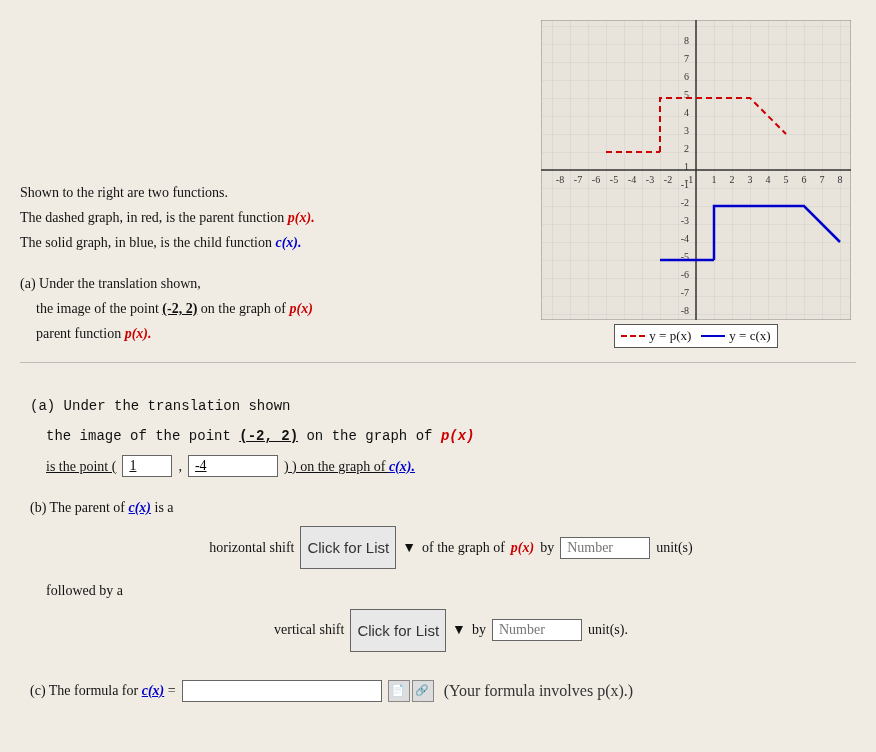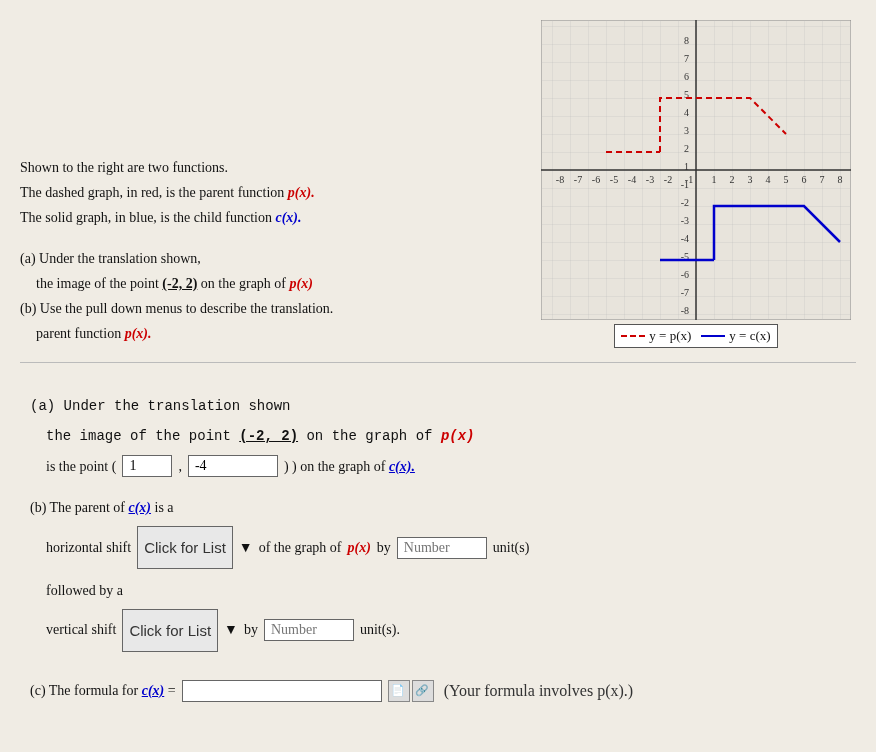--- a/index.html
+++ b/index.html
@@ -82,20 +82,21 @@
     .answer-section p {
       margin-bottom: 6px;
       line-height: 1.7;
       font-family: Liberation Mono, monospace;
     }
     .answer-row {
       display: flex;
       align-items: center;
       gap: 6px;
       margin-bottom: 4px;
+      text-decoration: underline;
     }
     .answer-row span { line-height: 1.7; }
     input[type="text"] {
       border: 1px solid #666;
       background: #fff;
       padding: 2px 6px;
       font-family: 'Times New Roman', serif;
       font-size: 14px;
     }
     input.small-input {
@@ -111,20 +112,21 @@
     .part-b {
       margin-top: 14px;
       padding-left: 10px;
     }
     .part-b p { margin-bottom: 6px; line-height: 1.7; }
     .part-b .row {
       display: flex;
       align-items: center;
       gap: 6px;
       margin-bottom: 4px;
+      justify-content: center;
     }
     .click-for-list {
       font-size: 15px;
       color: #333;
       border: 1px solid #666;
       background: #e8e8e8;
       padding: 12px 6px;
       cursor: pointer;
       white-space: nowrap;
     }
@@ -175,21 +177,20 @@
         <span>The dashed graph, in red, is the parent function </span><span class="italic-red">p(x).</span>
       </p>
       <p>
         <span>The solid graph, in blue, is the child function </span><span class="italic-blue">c(x).</span>
       </p>
       <br>
       <p>(a) Under the translation shown,</p>
       <p style="padding-left:16px;">
         <span>the image of the point </span><strong class="bold-underline">(-2, 2)</strong><span> on the graph of </span><span class="italic-red">p(x)</span>
       </p>
-      <p>(b) Use the pull down menus to describe the translation.</p>
       <p style="padding-left:16px;">
         <span>parent function </span><span class="italic-red">p(x).</span>
       </p>
     </div>
 
     <div class="graph-area">
       <div class="graph-container">
         <svg width="310" height="300" viewBox="0 0 310 300">
 
           <rect x="0" y="0" width="310" height="300" fill="#e8e4dc" stroke="#888" stroke-width="1"></rect>

